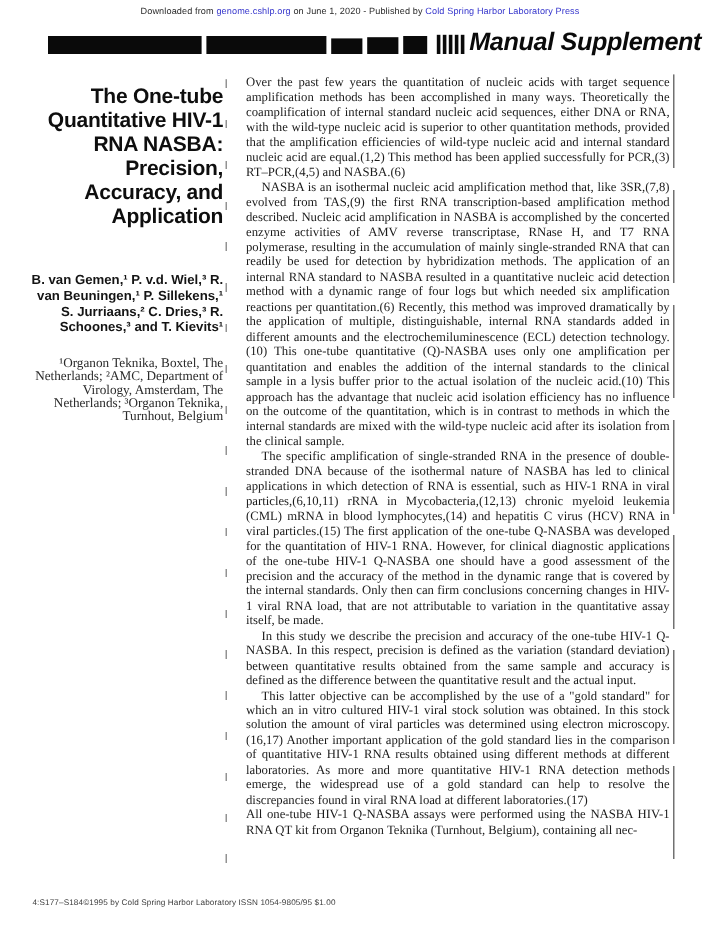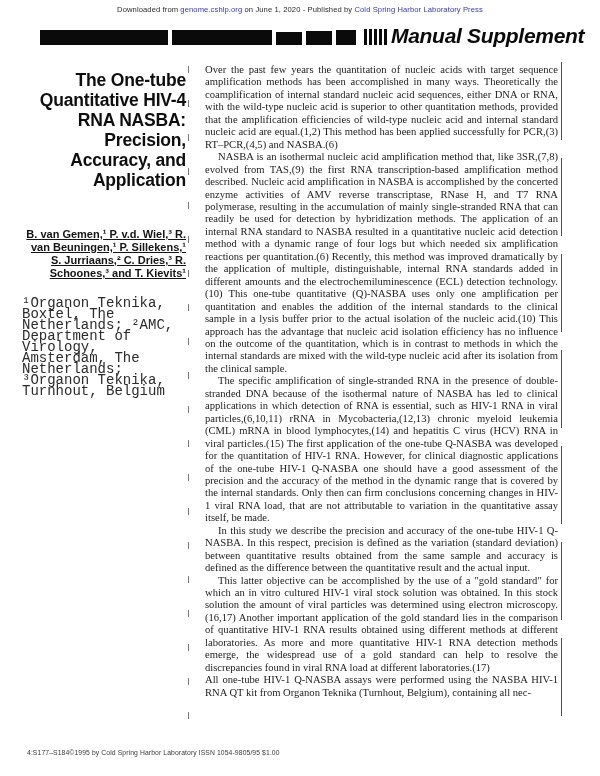--- a/index.html
+++ b/index.html
@@ -49,27 +49,26 @@
     font-family:"Liberation Sans", sans-serif;
     font-weight:bold;font-size:17.5px;line-height:20px;
     color:#0e0e0e;letter-spacing:-0.2px;
   }
   .authors{
     position:absolute;top:228px;left:22px;width:164px;
     text-align:right;
     font-family:"Liberation Sans", sans-serif;
     font-weight:bold;font-size:11px;line-height:13px;
     color:#141414;
-    text-decoration:underline;
   }
   .affiliations{
     position:absolute;top:298px;left:22px;width:164px;
-    text-align:left;
-    font-family:Liberation Mono, monospace;
-    font-size:14px;line-height:11px;color:#2a2a2a;
+    text-align:right;
+    font-family:Liberation Serif, serif;
+    font-size:11px;line-height:11px;color:#2a2a2a;
   }
 
   
   .col-divider{
     position:absolute;left:188px;top:66px;width:1px;height:668px;
     background:repeating-linear-gradient(to bottom,#4a4a4a 0 7px,transparent 7px 34px);
     opacity:.75;
   }
   
   .artifact-line{
@@ -127,21 +126,21 @@
     <div class="mini-bars">
       <span></span>
         <span></span>
         <span></span>
         <span></span>
         <span></span>
     </div>
     <div class="section-label">Manual Supplement</div>
   </div>
 
-  <div class="title-block">The One-tube Quantitative HIV-4 RNA NASBA: Precision, Accuracy, and Application</div>
+  <div class="title-block">The One-tube Quantitative HIV-1 RNA NASBA: Precision, Accuracy, and Application</div>
 
   <div class="authors">B. van Gemen,¹ P. v.d. Wiel,³ R. van Beuningen,¹ P. Sillekens,¹ S. Jurriaans,² C. Dries,³ R. Schoones,³ and T. Kievits¹</div>
 
   <div class="affiliations">¹Organon Teknika, Boxtel, The Netherlands; ²AMC, Department of Virology, Amsterdam, The Netherlands; ³Organon Teknika, Turnhout, Belgium</div>
 
   <div class="col-divider"></div>
   <div class="artifact-line"></div>
 
   <div class="body-col">
     <p>Over the past few years the quantitation of nucleic acids with target sequence amplification methods has been accomplished in many ways. Theoretically the coamplification of internal standard nucleic acid sequences, either DNA or RNA, with the wild-type nucleic acid is superior to other quantitation methods, provided that the amplification efficiencies of wild-type nucleic acid and internal standard nucleic acid are equal.(1,2) This method has been applied successfully for PCR,(3) RT–PCR,(4,5) and NASBA.(6)</p>

